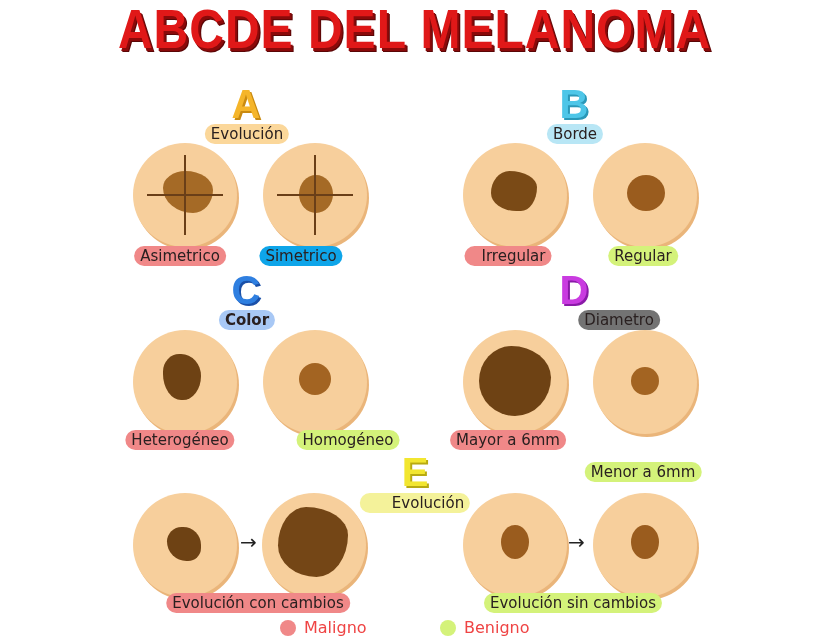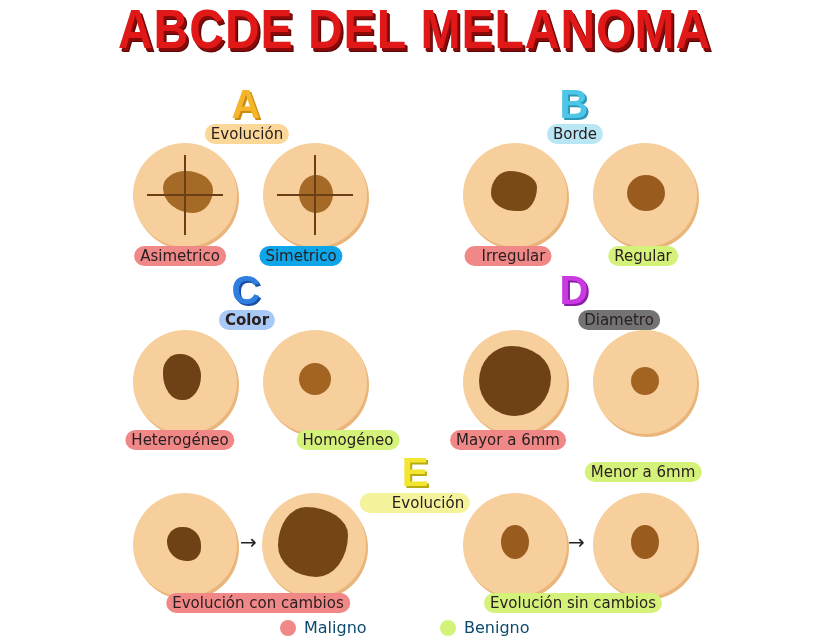--- a/index.html
+++ b/index.html
@@ -7,21 +7,21 @@
   .abs { position:absolute; }
   .title { left:0; width:829px; top:2px; text-align:center; font-family:"Liberation Sans", sans-serif; font-weight:bold; font-size:48px; letter-spacing:1px; color:#e01818; text-shadow: 2px 2px 0 #8a0a0a, 3px 3px 0 #5a0606; transform:scaleY(1.15); }
   .letter { width:60px; text-align:center; font-family:"Liberation Sans", sans-serif; font-weight:bold; font-size:40px; line-height:40px; }
   .pill { padding:0 6px; border-radius:10px; font-size:15px; line-height:20px; color:#2a2020; white-space:nowrap; transform:translateX(-50%); }
   .disc { width:104px; height:104px; border-radius:50%; background:#f7cf9c; box-shadow: 2px 3px 0 #eab57a; }
   .mole { position:absolute; background:#8a5218; }
   .cross-h { position:absolute; left:14px; right:14px; top:51px; height:2px; background:#6a3f18; }
   .cross-v { position:absolute; top:12px; bottom:12px; left:51px; width:2px; background:#6a3f18; }
   .arrow { font-size:20px; color:#222; }
   .legend-dot { width:16px; height:16px; border-radius:50%; }
-  .legend-text { font-size:16px; color:#0c4a6e; line-height:18px; }
+  .legend-text { font-size:16px; color:#ef4444; line-height:18px; }
 </style>
 </head>
 <body>
 
 <div class="abs title">ABCDE DEL MELANOMA</div>
 
 <div class="abs letter" style="left:216px;top:84px;color:#f5b52a;text-shadow:2px 2px 0 #c98a10;">A</div>
 <div class="abs pill" style="left:247px;top:124px;background:#fbd79a;">Evolución</div>
 <div class="abs disc" style="left:133px;top:143px;">
   <div class="mole" style="left:30px;top:28px;width:50px;height:42px;border-radius:45% 55% 40% 60% / 40% 45% 55% 60%;background:#a56a26;"></div>

